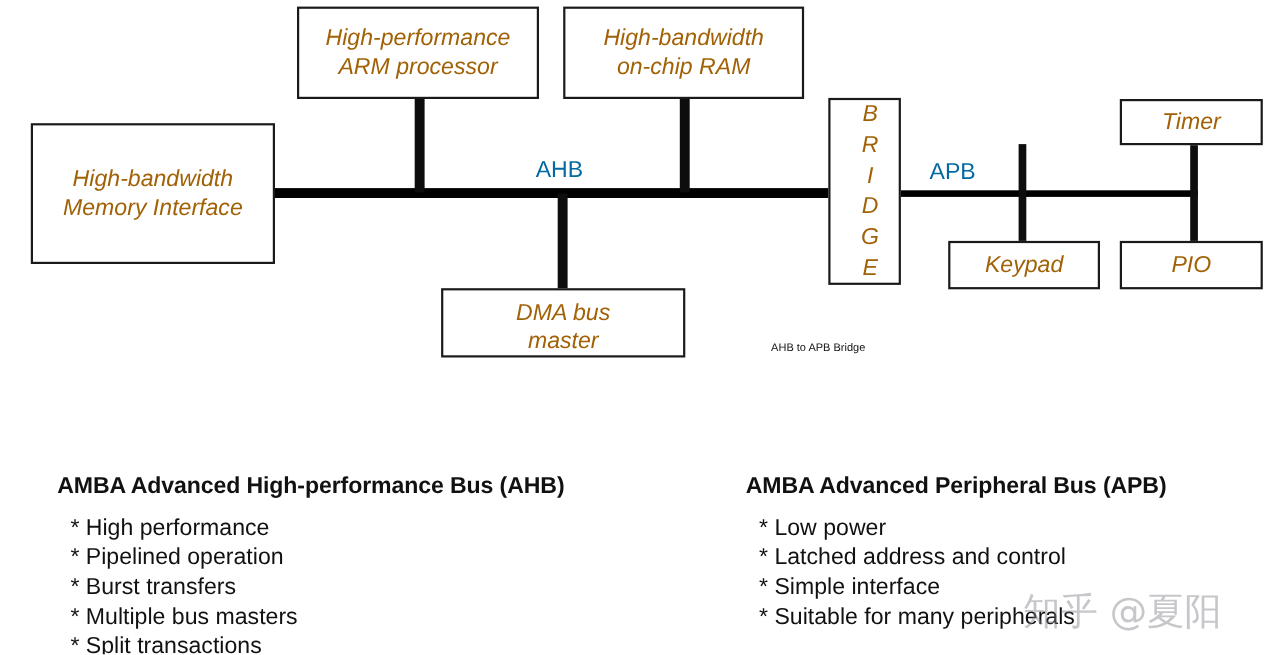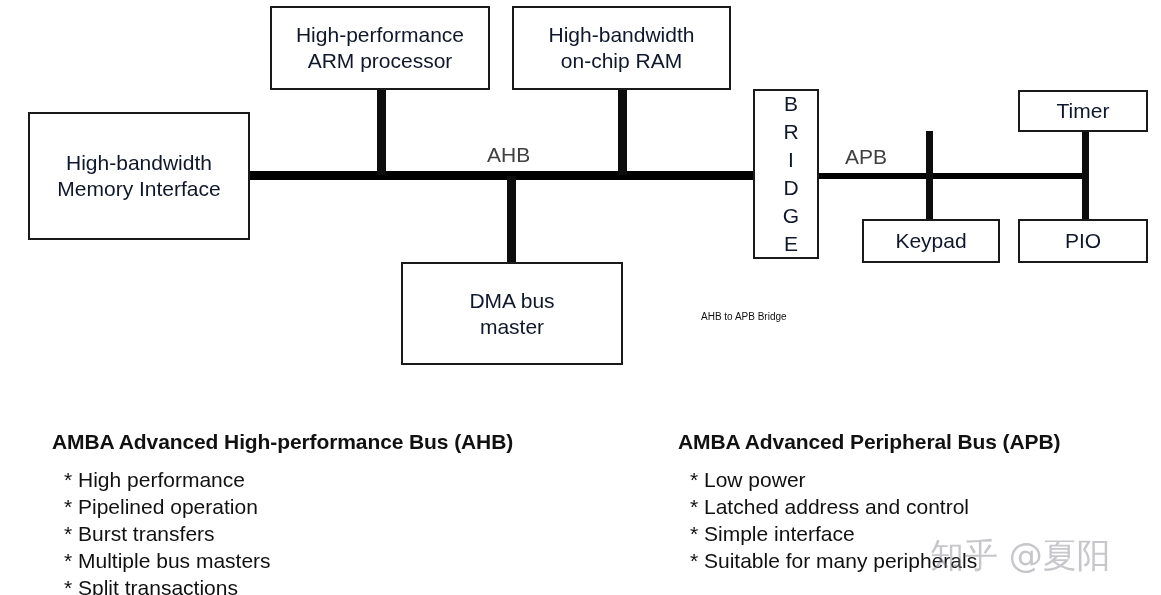--- a/index.html
+++ b/index.html
@@ -24,42 +24,43 @@
     position: absolute;
     box-sizing: border-box;
     background: #ffffff;
     border: 2px solid #1a1a1a;
     display: flex;
     align-items: center;
     justify-content: center;
     text-align: center;
     font-size: 21px;
     line-height: 1.22;
-    color: #0f172a;
+    color: #a16207;
     z-index: 3;
+    font-style: italic;
   }
   .box .txt { white-space: pre-line; display: block; }
 
   
   .bus {
     position: absolute;
     background: #000000;
     z-index: 2;
   }
   .conn {
     position: absolute;
     background: #0d0d0d;
     z-index: 2;
   }
 
   
   .lbl {
     position: absolute;
     font-size: 21px;
-    color: #404040;
+    color: #0369a1;
     background: #ffffff;
     padding: 0 3px;
     z-index: 4;
     white-space: nowrap;
   }
   .caption {
     position: absolute;
     font-size: 10px;
     color: #111111;
     z-index: 4;
@@ -133,21 +134,21 @@
   <div class="box" style="left:512px; top:6px; width:219px; height:84px;">
     <span class="txt">High-bandwidth
 on-chip RAM</span>
   </div>
 
   <div class="box" style="left:28px; top:112px; width:222px; height:128px;">
     <span class="txt">High-bandwidth
 Memory Interface</span>
   </div>
 
-  <div class="box" style="left:401px; top:262px; width:222px; height:103px;">
+  <div class="box" style="left:401px; top:262px; width:222px; height:63px;align-items:flex-end;">
     <span class="txt">DMA bus
 master</span>
   </div>
 
   <div class="lbl" style="left:484px; top:143px;">AHB</div>
 
   <div class="box bridge-letters" style="left:753px; top:89px; width:66px; height:170px;">
     <span>B</span>
     <span>R</span>
     <span>I</span>

